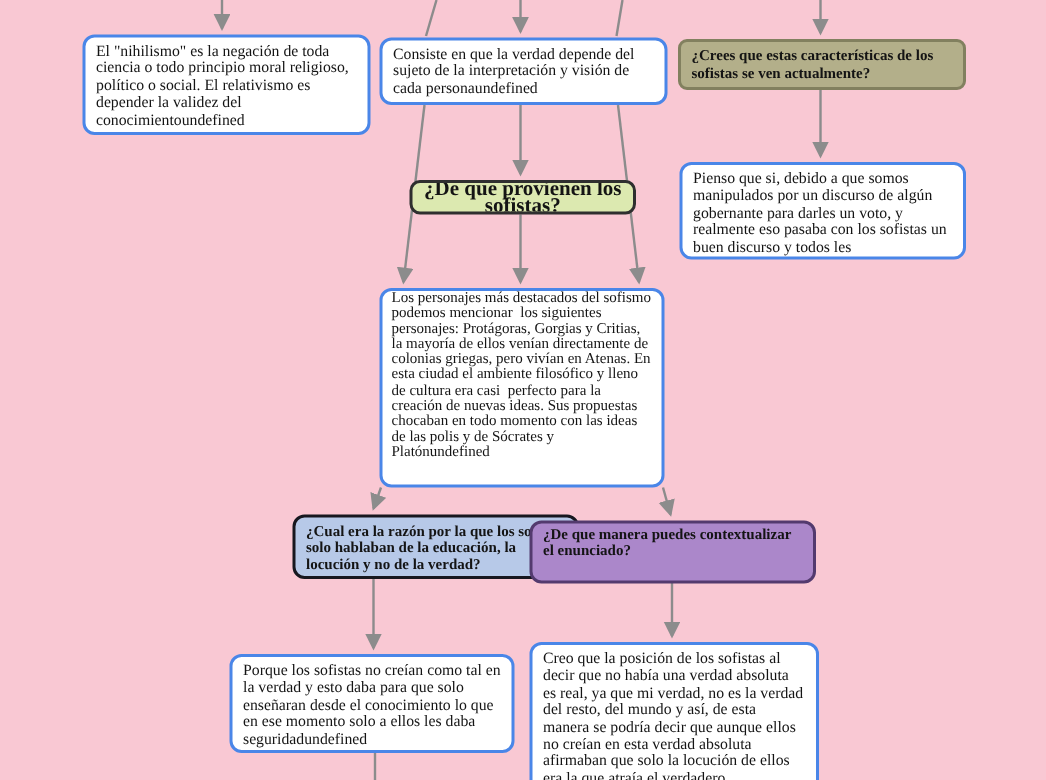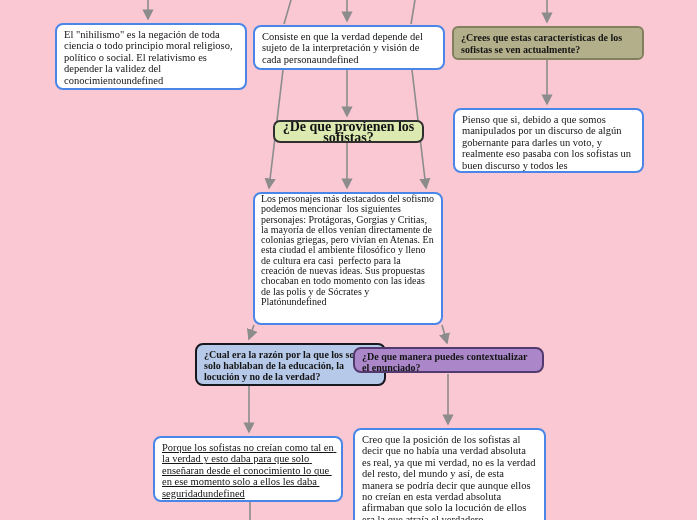--- a/index.html
+++ b/index.html
@@ -83,25 +83,25 @@
   </div>
 
   <div class="node small" style="left:253px;top:192px;width:190px;height:133px;padding:0 6px;">
     <span class="txt">Los personajes más destacados del sofismo podemos mencionar  los siguientes personajes: Protágoras, Gorgias y Critias, la mayoría de ellos venían directamente de colonias griegas, pero vivían en Atenas. En esta ciudad el ambiente filosófico y lleno de cultura era casi  perfecto para la creación de nuevas ideas. Sus propuestas chocaban en todo momento con las ideas de las polis y de Sócrates y Platónundefined</span>
   </div>
 
   <div class="node q periwinkle" style="left:153px;top:343px;width:191px;height:43px;margin-left:42px;">
     <span class="txt">¿Cual era la razón por la que los sofistas solo hablaban de la educación, la locución y no de la verdad?</span>
   </div>
 
-  <div class="node q purple" style="left:353px;top:347px;width:191px;height:26px;">
+  <div class="node q purple" style="left:353px;top:347px;width:191px;height:42px;">
     <span class="txt">¿De que manera puedes contextualizar el enunciado?</span>
   </div>
 
-  <div class="node" style="left:153px;top:436px;width:190px;height:66px;text-decoration:underline;">
+  <div class="node" style="left:153px;top:436px;width:190px;height:66px;">
     <span class="txt">Porque los sofistas no creían como tal en la verdad y esto daba para que solo enseñaran desde el conocimiento lo que en ese momento solo a ellos les daba seguridadundefined</span>
   </div>
 
   <div class="node" style="left:353px;top:428px;width:193px;height:112px;">
     <span class="txt">Creo que la posición de los sofistas al decir que no había una verdad absoluta es real, ya que mi verdad, no es la verdad del resto, del mundo y así, de esta manera se podría decir que aunque ellos no creían en esta verdad absoluta afirmaban que solo la locución de ellos era la que atraía el verdadero conocimiento</span>
   </div>
 
 </div>
 
 </body></html>

